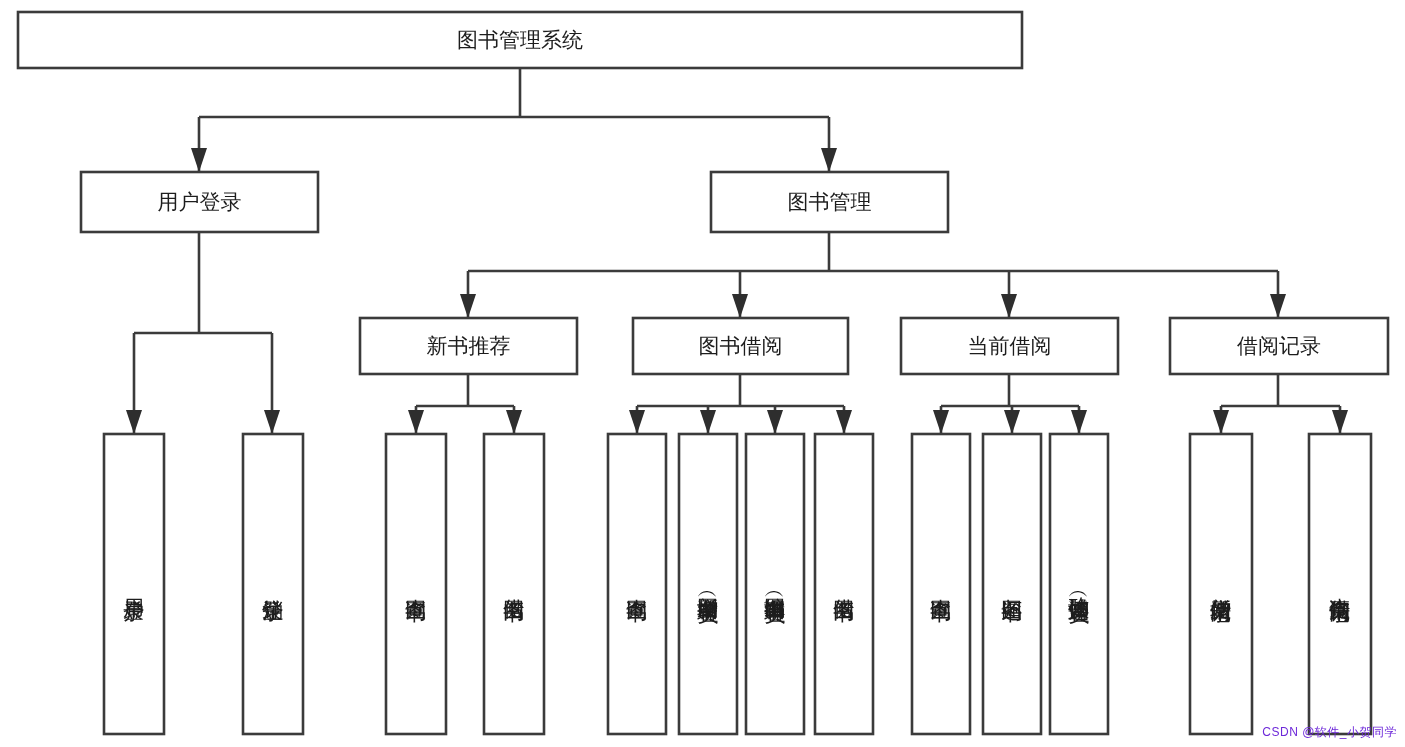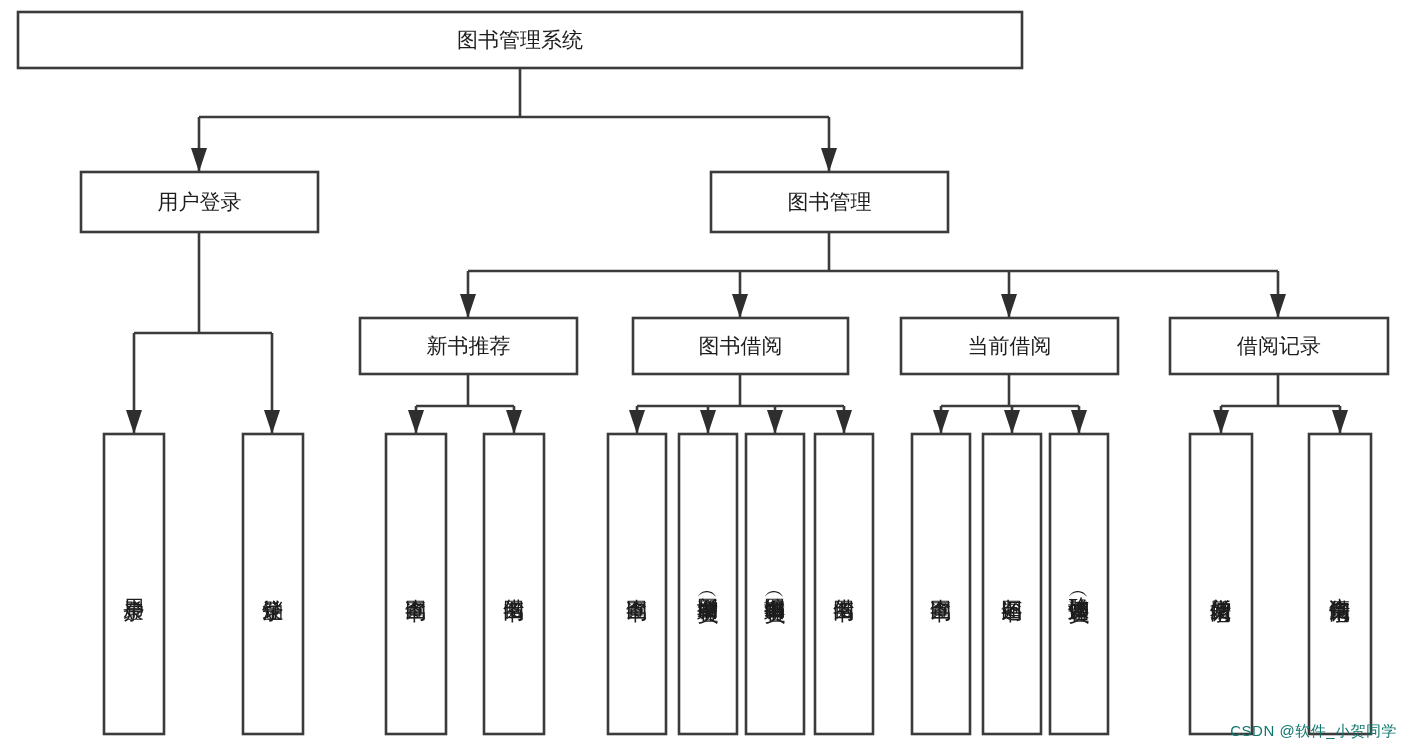--- a/index.html
+++ b/index.html
@@ -62,22 +62,22 @@
     text-orientation: upright;
     letter-spacing: 1px;
     white-space: nowrap;
     pointer-events: none;
   }
   .watermark {
     position: absolute;
     right: 8px;
     bottom: 6px;
     font-family: "Liberation Sans", "DejaVu Sans", sans-serif;
-    font-size: 15px;
-    color: #0f766e;
+    font-size: 12px;
+    color: #6d28d9;
     letter-spacing: 0.5px;
     white-space: nowrap;
   }
 </style>
 </head>
 <body>
 
 <div id="diagram-root">
 
   <svg id="flow-svg" viewBox="0 0 1405 747">

